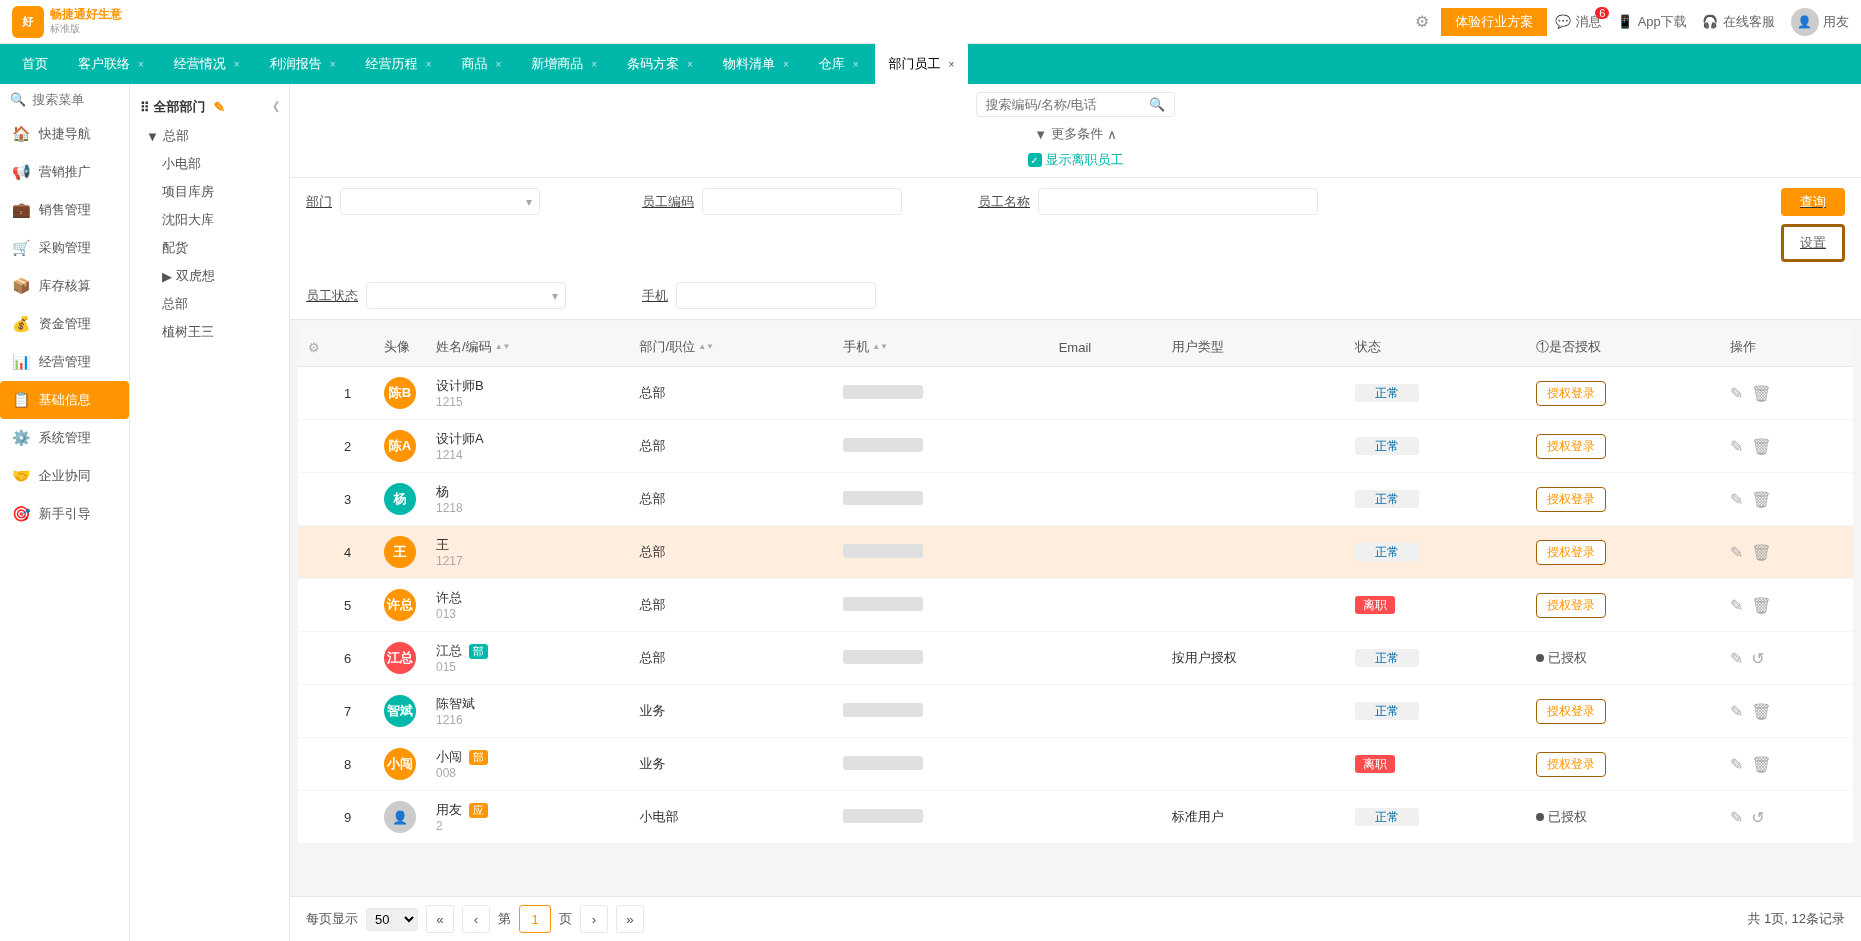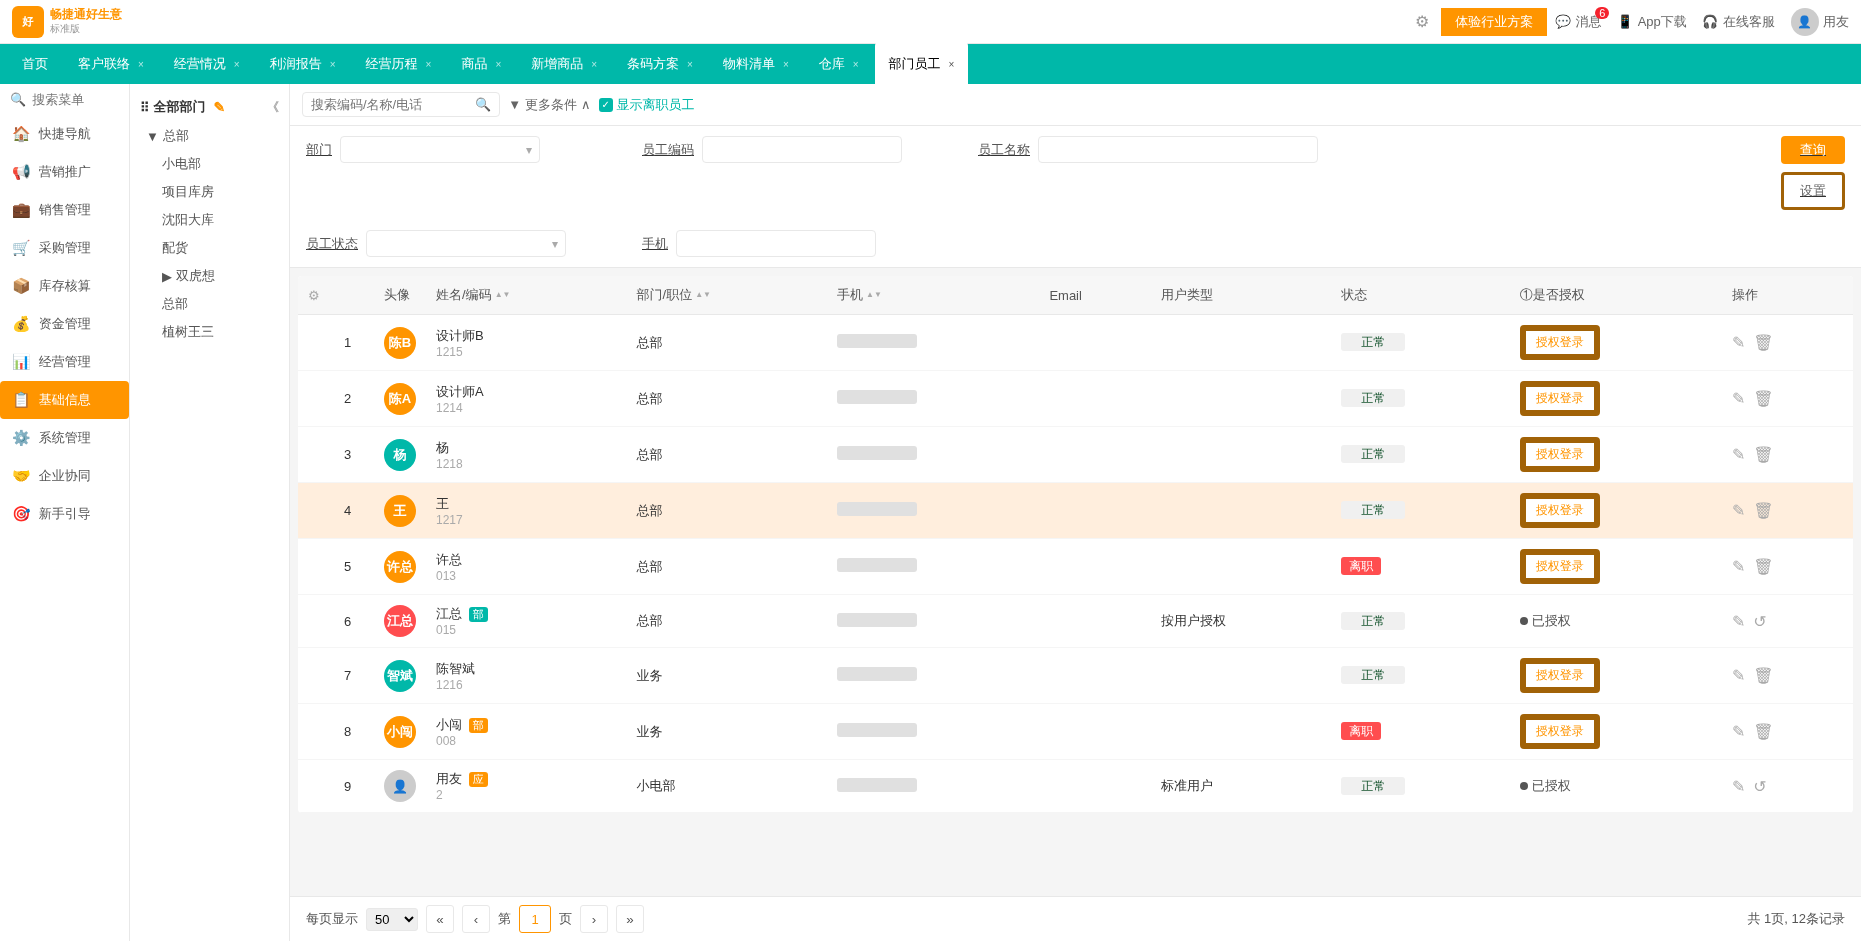--- a/index.html
+++ b/index.html
@@ -64,21 +64,21 @@
     .dept-node { padding: 5px 8px; font-size: 13px; color: #555; cursor: pointer; display: flex; align-items: center; gap: 4px; }
     .dept-child { padding-left: 16px; }
 
     
     .table-area { flex: 1; display: flex; flex-direction: column; overflow: hidden; background: #f5f5f5; }
 
     
     .toolbar {
       background: #fff; padding: 8px 12px;
       border-bottom: 1px solid #e8e8e8;
-      display: flex; align-items: center; gap: 8px; flex-wrap: wrap;
+      display: flex; align-items: center; gap: 8px; flex-wrap: wrap; flex-direction: column;
     }
     .search-box { display: flex; align-items: center; gap: 4px; border: 1px solid #e8e8e8; border-radius: 4px; padding: 4px 8px; background: #fff; }
     .search-box input { border: none; outline: none; font-size: 13px; width: 160px; }
     .filter-btn { display: flex; align-items: center; gap: 4px; color: #666; cursor: pointer; font-size: 13px; }
     .show-resigned { display: flex; align-items: center; gap: 4px; color: #00b8a9; cursor: pointer; font-size: 13px; }
     .show-resigned .checkbox { width: 14px; height: 14px; border: 2px solid #00b8a9; border-radius: 3px; background: #00b8a9; display: flex; align-items: center; justify-content: center; color: #fff; font-size: 10px; }
     .toolbar-right { margin-left: auto; display: flex; align-items: center; gap: 8px; }
     .add-btn { background: #ff9500; color: #fff; border: none; border-radius: 4px; padding: 6px 14px; font-size: 13px; cursor: pointer; display: flex; align-items: center; gap: 4px; }
     .icon-btn { color: #666; font-size: 13px; cursor: pointer; display: flex; align-items: center; gap: 3px; }
 
@@ -99,23 +99,23 @@
     .set-btn { background: #fff; color: #666; border: 3px solid #a16207; border-radius: 4px; padding: 7px 16px; font-size: 13px; cursor: pointer; }
 
     
     .table-wrap { flex: 1; overflow: auto; padding: 8px 8px 0; }
     table { width: 100%; border-collapse: collapse; background: #fff; border-radius: 4px; overflow: hidden; }
     thead tr { background: #f7f7f7; }
     th { padding: 10px 10px; text-align: left; font-size: 13px; font-weight: 500; color: #555; border-bottom: 1px solid #e8e8e8; white-space: nowrap; }
     td { padding: 10px 10px; font-size: 13px; color: #333; border-bottom: 1px solid #f5f5f5; }
     tr.highlighted td { background: #ffeedd; }
     .avatar-cell { width: 32px; height: 32px; border-radius: 50%; display: flex; align-items: center; justify-content: center; color: #fff; font-size: 13px; font-weight: bold; }
-    .status-normal { background: #f0f0f0; color: #14532d; border-radius: 3px; padding: 2px 20px; font-size: 12px; }
+    .status-normal { background: #f0f0f0; color: #0369a1; border-radius: 3px; padding: 2px 20px; font-size: 12px; }
     .status-resigned { background: #ff4d4f; color: #fff; border-radius: 3px; padding: 2px 8px; font-size: 12px; }
-    .auth-btn { border: 6px solid #a16207; color: #ff9500; background: #fff; border-radius: 4px; padding: 3px 10px; font-size: 12px; cursor: pointer; }
+    .auth-btn { border: 1px solid #a16207; color: #ff9500; background: #fff; border-radius: 4px; padding: 3px 10px; font-size: 12px; cursor: pointer; }
     .authorized { display: flex; align-items: center; gap: 4px; color: #555; font-size: 13px; }
     .authorized-dot { width: 8px; height: 8px; border-radius: 50%; background: #555; display: inline-block; }
     .action-btns { display: flex; gap: 8px; align-items: center; }
     .action-btn { color: #aaa; cursor: pointer; font-size: 16px; }
     .blurred { display: inline-block; width: 80px; height: 14px; background: #e0e0e0; border-radius: 3px; }
     .dept-badge { display: inline-flex; align-items: center; background: #ff9500; color: #fff; border-radius: 3px; padding: 0 4px; font-size: 11px; margin-left: 3px; }
     .dept-badge.teal { background: #00b8a9; }
     .name-code { display: flex; flex-direction: column; }
     .name-text { font-size: 13px; }
     .code-text { font-size: 12px; color: #aaa; }

